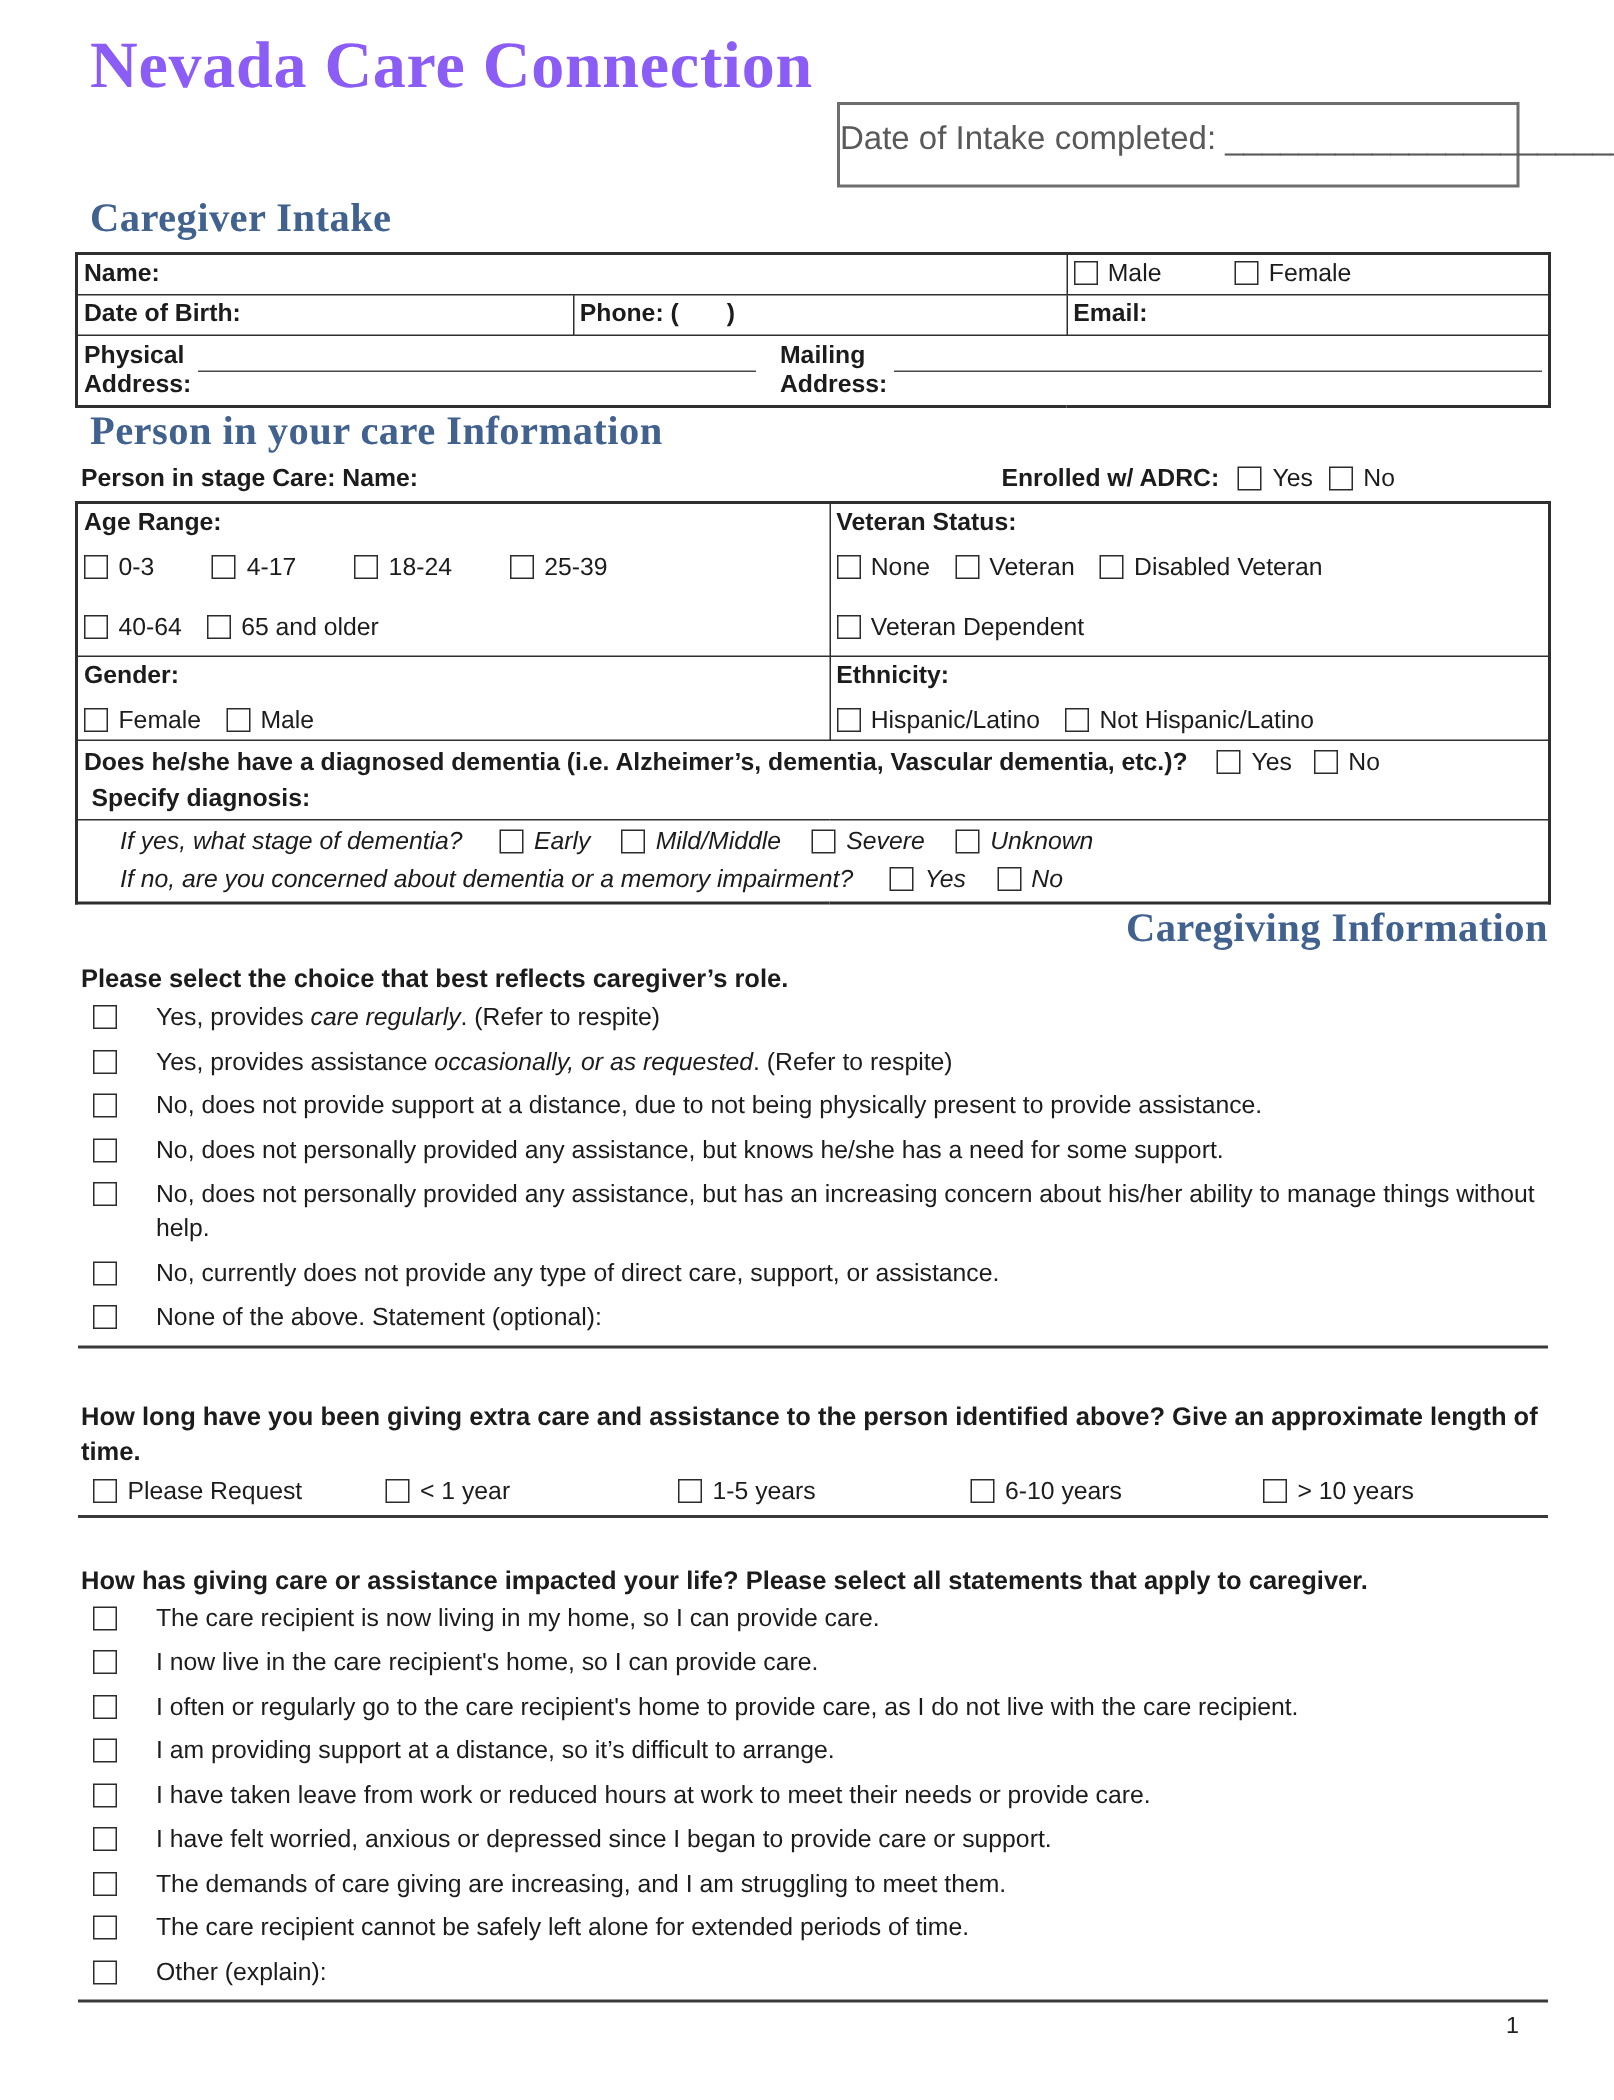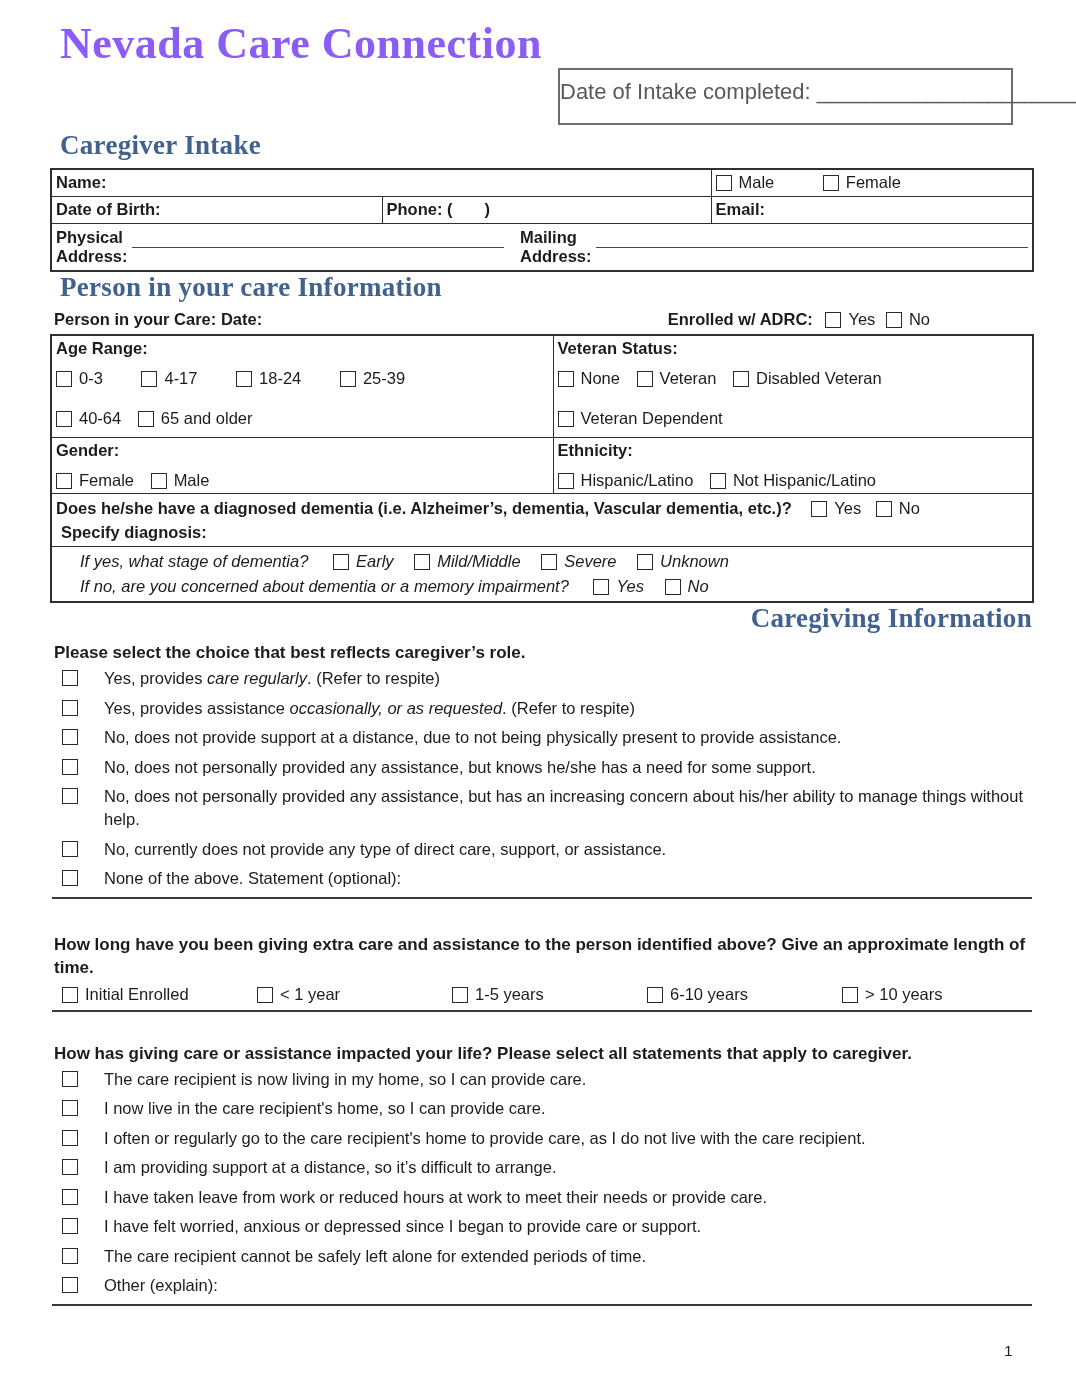--- a/index.html
+++ b/index.html
@@ -133,21 +133,21 @@
           <span class="wline w2"></span>
         </div>
       </td>
     </tr>
   </tbody>
     </table>
 
   <h2 class="sec mt38">Person in your care Information</h2>
 
   <div class="pic-row">
-    <span class="b">Person in your Care: Date:</span>
+    <span class="b">Person in stage Care: Name:</span>
     <span class="adrc">
       <span class="b">Enrolled w/ ADRC:</span>
       <span class="opt"><span class="cb"></span><span>Yes</span></span>
       <span class="opt"><span class="cb"></span><span>No</span></span>
     </span>
   </div>
 
   <table class="grid t2">
     <colgroup>
         <col style="width:502px">
@@ -257,21 +257,21 @@
   </div>
   <div class="ckrow">
     <span class="cb"></span>
     <span class="txt"><span>None of the above. Statement (optional):</span><span class="i"></span><span></span></span>
   </div>
   <hr class="rule">
 
   <div class="gap28"></div>
   <p class="prompt b wide">How long have you been giving extra care and assistance to the person identified above? Give an approximate length of time.</p>
   <div class="dur-row">
-    <span class="dur-item opt"><span class="cb"></span><span>Initial Enrolled</span></span>
+    <span class="dur-item opt"><span class="cb"></span><span>Please Request</span></span>
     <span class="dur-item opt"><span class="cb"></span><span>&lt; 1 year</span></span>
     <span class="dur-item opt"><span class="cb"></span><span>1-5 years</span></span>
     <span class="dur-item opt"><span class="cb"></span><span>6-10 years</span></span>
     <span class="dur-item opt"><span class="cb"></span><span>&gt; 10 years</span></span>
   </div>
   <hr class="rule">
 
   <div class="gap24"></div>
   <p class="prompt b wide">How has giving care or assistance impacted your life? Please select all statements that apply to caregiver.</p>
   <div class="ckrow">
@@ -293,20 +293,24 @@
   <div class="ckrow">
       <span class="cb"></span>
       <span class="txt">I have taken leave from work or reduced hours at work to meet their needs or provide care.</span>
     </div>
   <div class="ckrow">
       <span class="cb"></span>
       <span class="txt">I have felt worried, anxious or depressed since I began to provide care or support.</span>
     </div>
   <div class="ckrow">
       <span class="cb"></span>
+      <span class="txt">The demands of care giving are increasing, and I am struggling to meet them.</span>
+    </div>
+  <div class="ckrow">
+      <span class="cb"></span>
       <span class="txt">The care recipient cannot be safely left alone for extended periods of time.</span>
     </div>
   <div class="ckrow">
       <span class="cb"></span>
       <span class="txt">Other (explain):</span>
     </div>
   <hr class="rule">
 
   <div class="pageno">1</div>
 </div>

